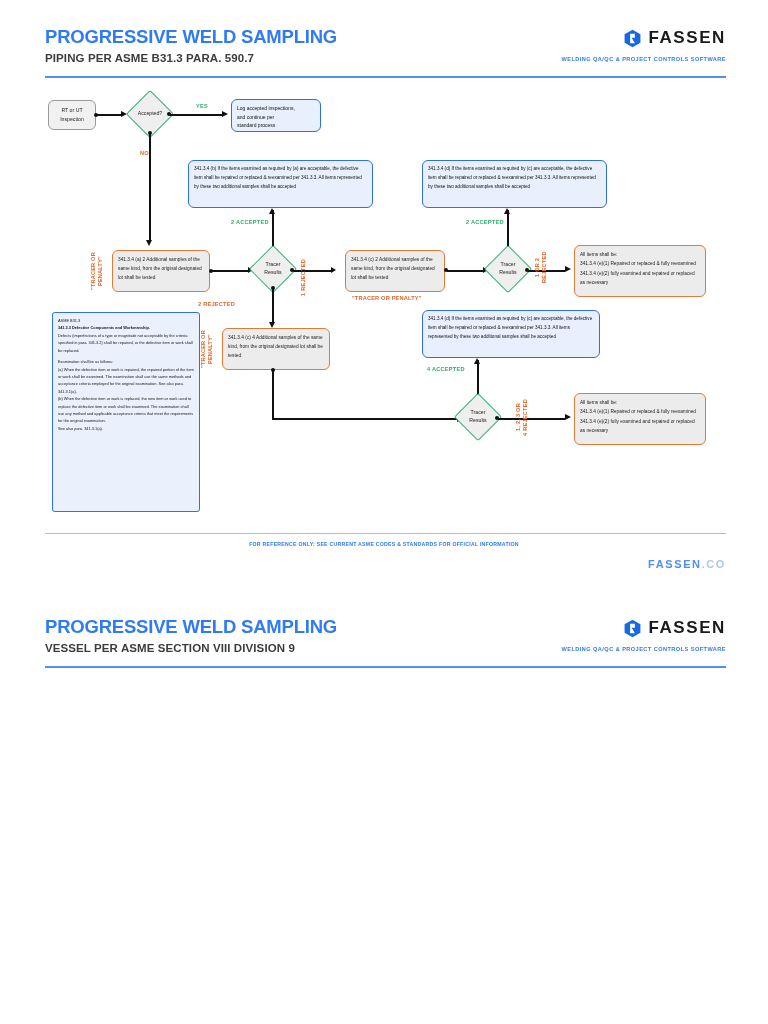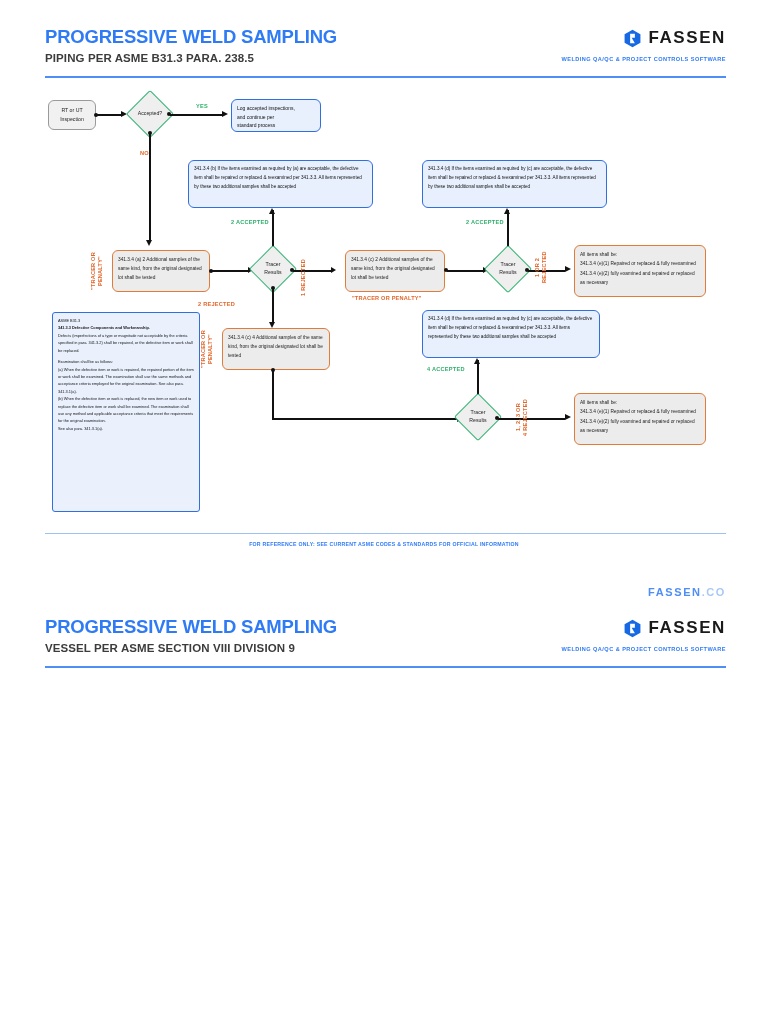--- a/index.html
+++ b/index.html
@@ -122,21 +122,21 @@
   }
   .foot-brand .dim { color:#a9c8f7; }
 </style>
 </head>
 <body>
 
 <div class="page" id="page1">
 
   <div class="hdr">
     <div class="hdr-title">PROGRESSIVE WELD SAMPLING</div>
-    <div class="hdr-sub">PIPING  PER ASME B31.3 PARA. 238.5</div>
+    <div class="hdr-sub">PIPING  PER ASME B31.3 PARA. 590.7</div>
     <div class="brand">
       <span class="brand-mark">
         <svg viewBox="0 0 24 24" width="19" height="19">
             <polygon points="12,1 22,6.5 22,17.5 12,23 2,17.5 2,6.5" fill="#1668e3"></polygon>
             <path d="M9 6 L15 6 L15 11 L11 11 L15 18 L9 18 Z" fill="#ffffff"></path>
           </svg>
       </span>
       <span class="brand-name">FASSEN</span>
     </div>
     <div class="brand-tag">WELDING QA/QC &amp; PROJECT CONTROLS SOFTWARE</div>
@@ -255,21 +255,21 @@
     <p>Defects (imperfections of a type or magnitude not acceptable by the criteria specified in para. 341.3.2) shall be repaired, or the defective item or work shall be replaced.</p>
     <span class="sp"></span>
     <p>Examination shall be as follows:</p>
     <p>(a) When the defective item or work is repaired, the repaired portion of the item or work shall be examined. The examination shall use the same methods and acceptance criteria employed for the original examination. See also para. 341.3.1(a).</p>
     <p>(b) When the defective item or work is replaced, the new item or work used to replace the defective item or work shall be examined. The examination shall use any method and applicable acceptance criteria that meet the requirements for the original examination.</p>
     <p>See also para. 341.3.1(a).</p>
   </div>
 
   <div class="foot-rule" style="top:533px;"></div>
   <div class="foot-note" style="top:541px;">FOR REFERENCE ONLY: SEE CURRENT ASME CODES &amp; STANDARDS FOR OFFICIAL INFORMATION</div>
-  <div class="foot-brand" style="top:586px;padding-left:41px;">
+  <div class="foot-brand" style="top:558px;padding-left:41px;">
     <span>FASSEN</span><span class="dim">.CO</span>
   </div>
 </div>
 
 <div class="page" id="page2">
 
   <div class="hdr">
     <div class="hdr-title">PROGRESSIVE WELD SAMPLING</div>
     <div class="hdr-sub">VESSEL  PER ASME SECTION VIII DIVISION 9</div>
     <div class="brand">

